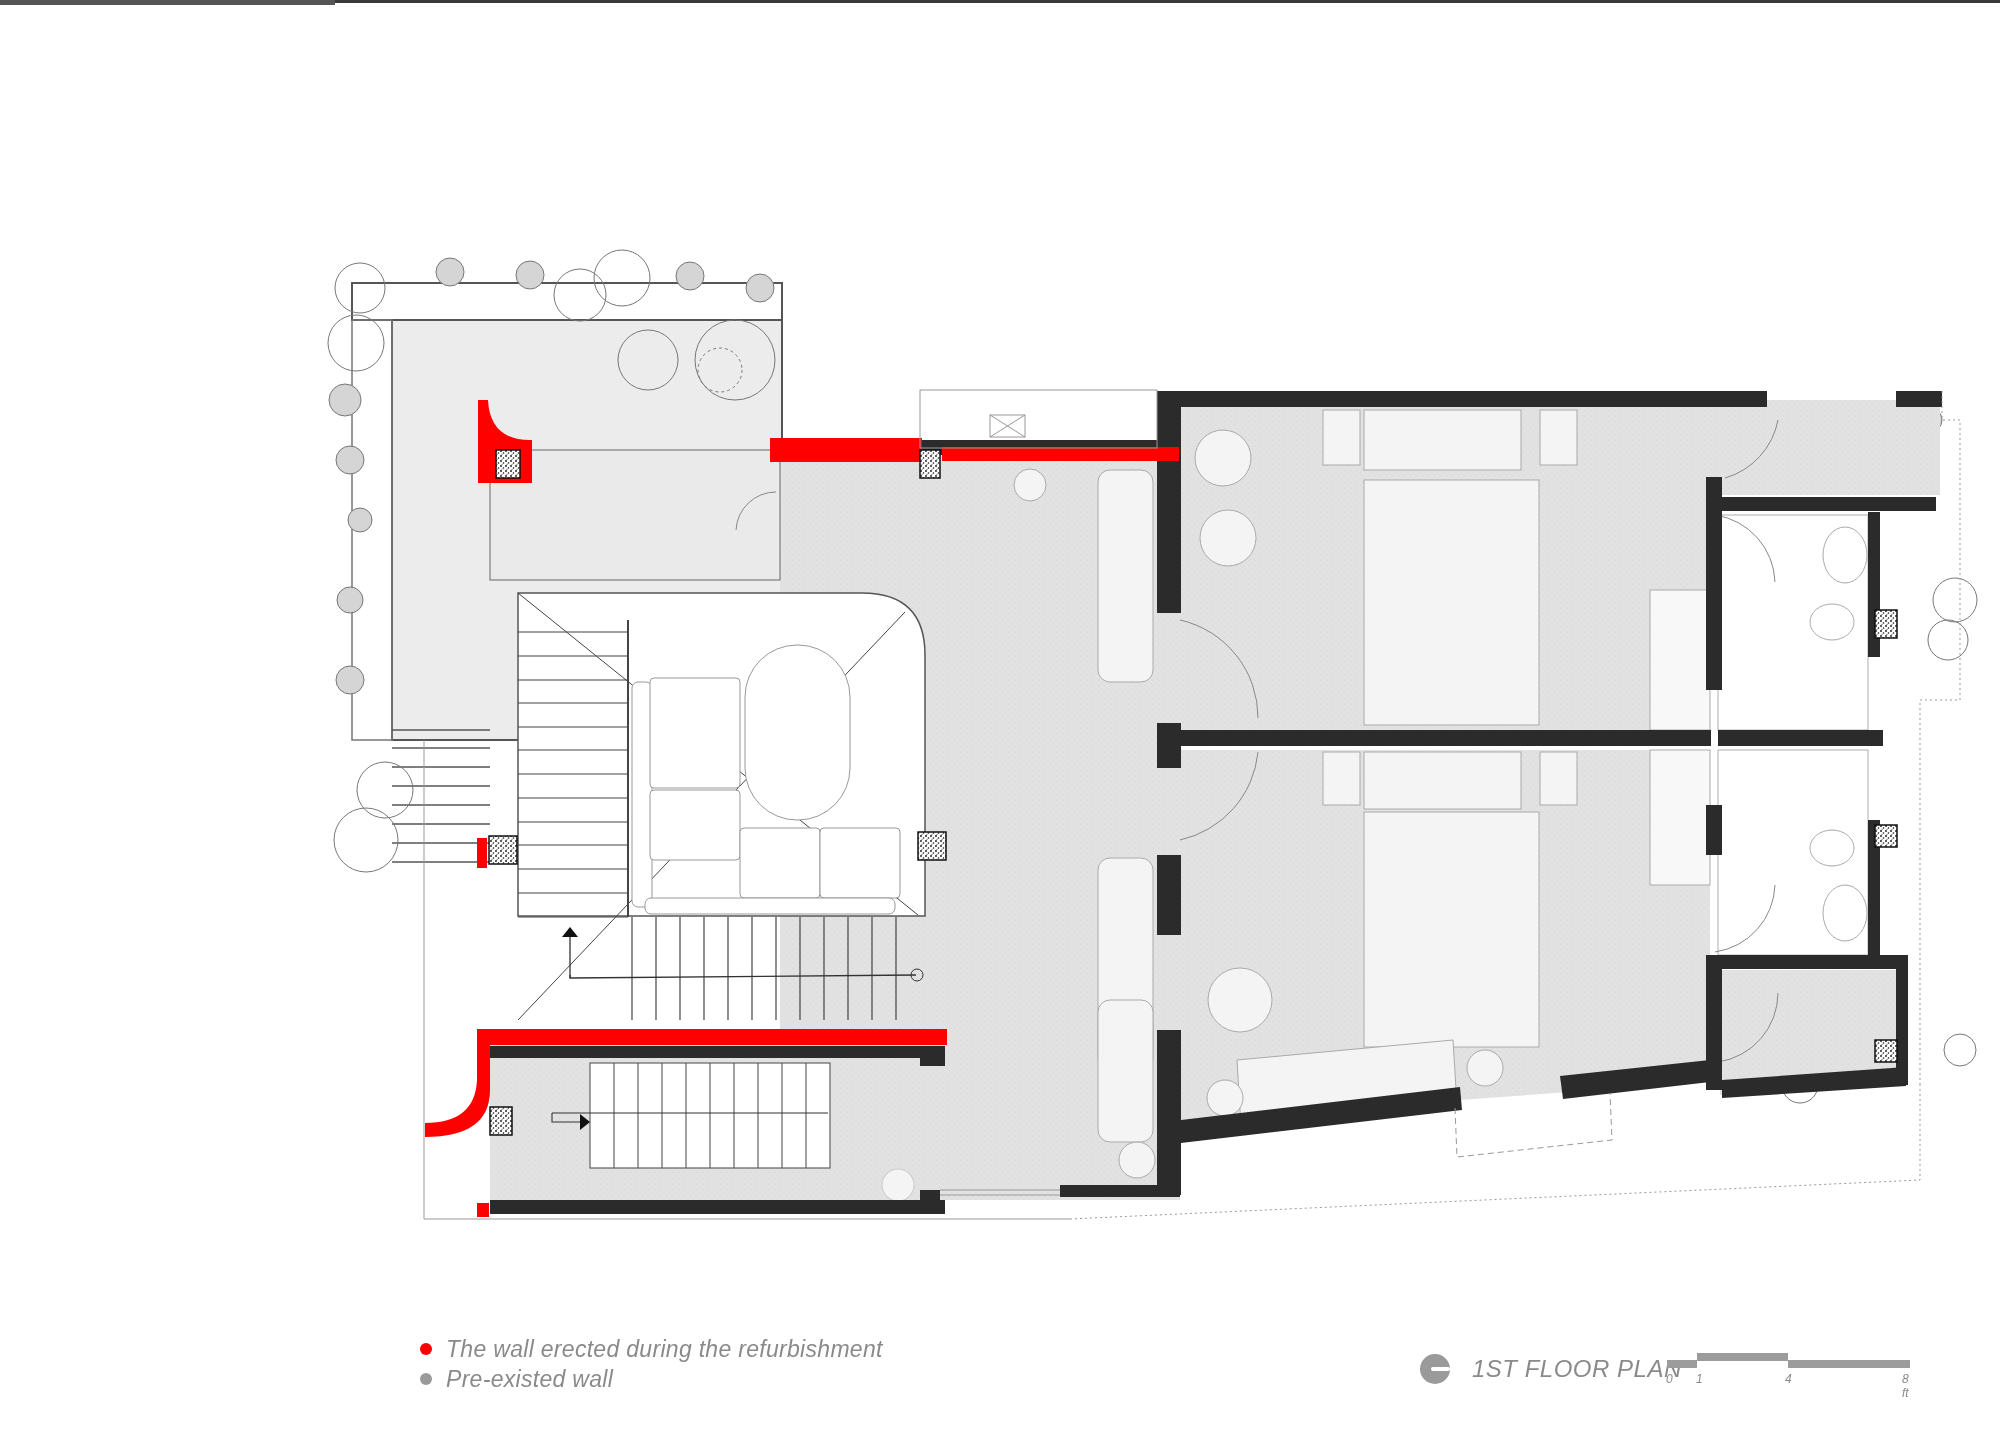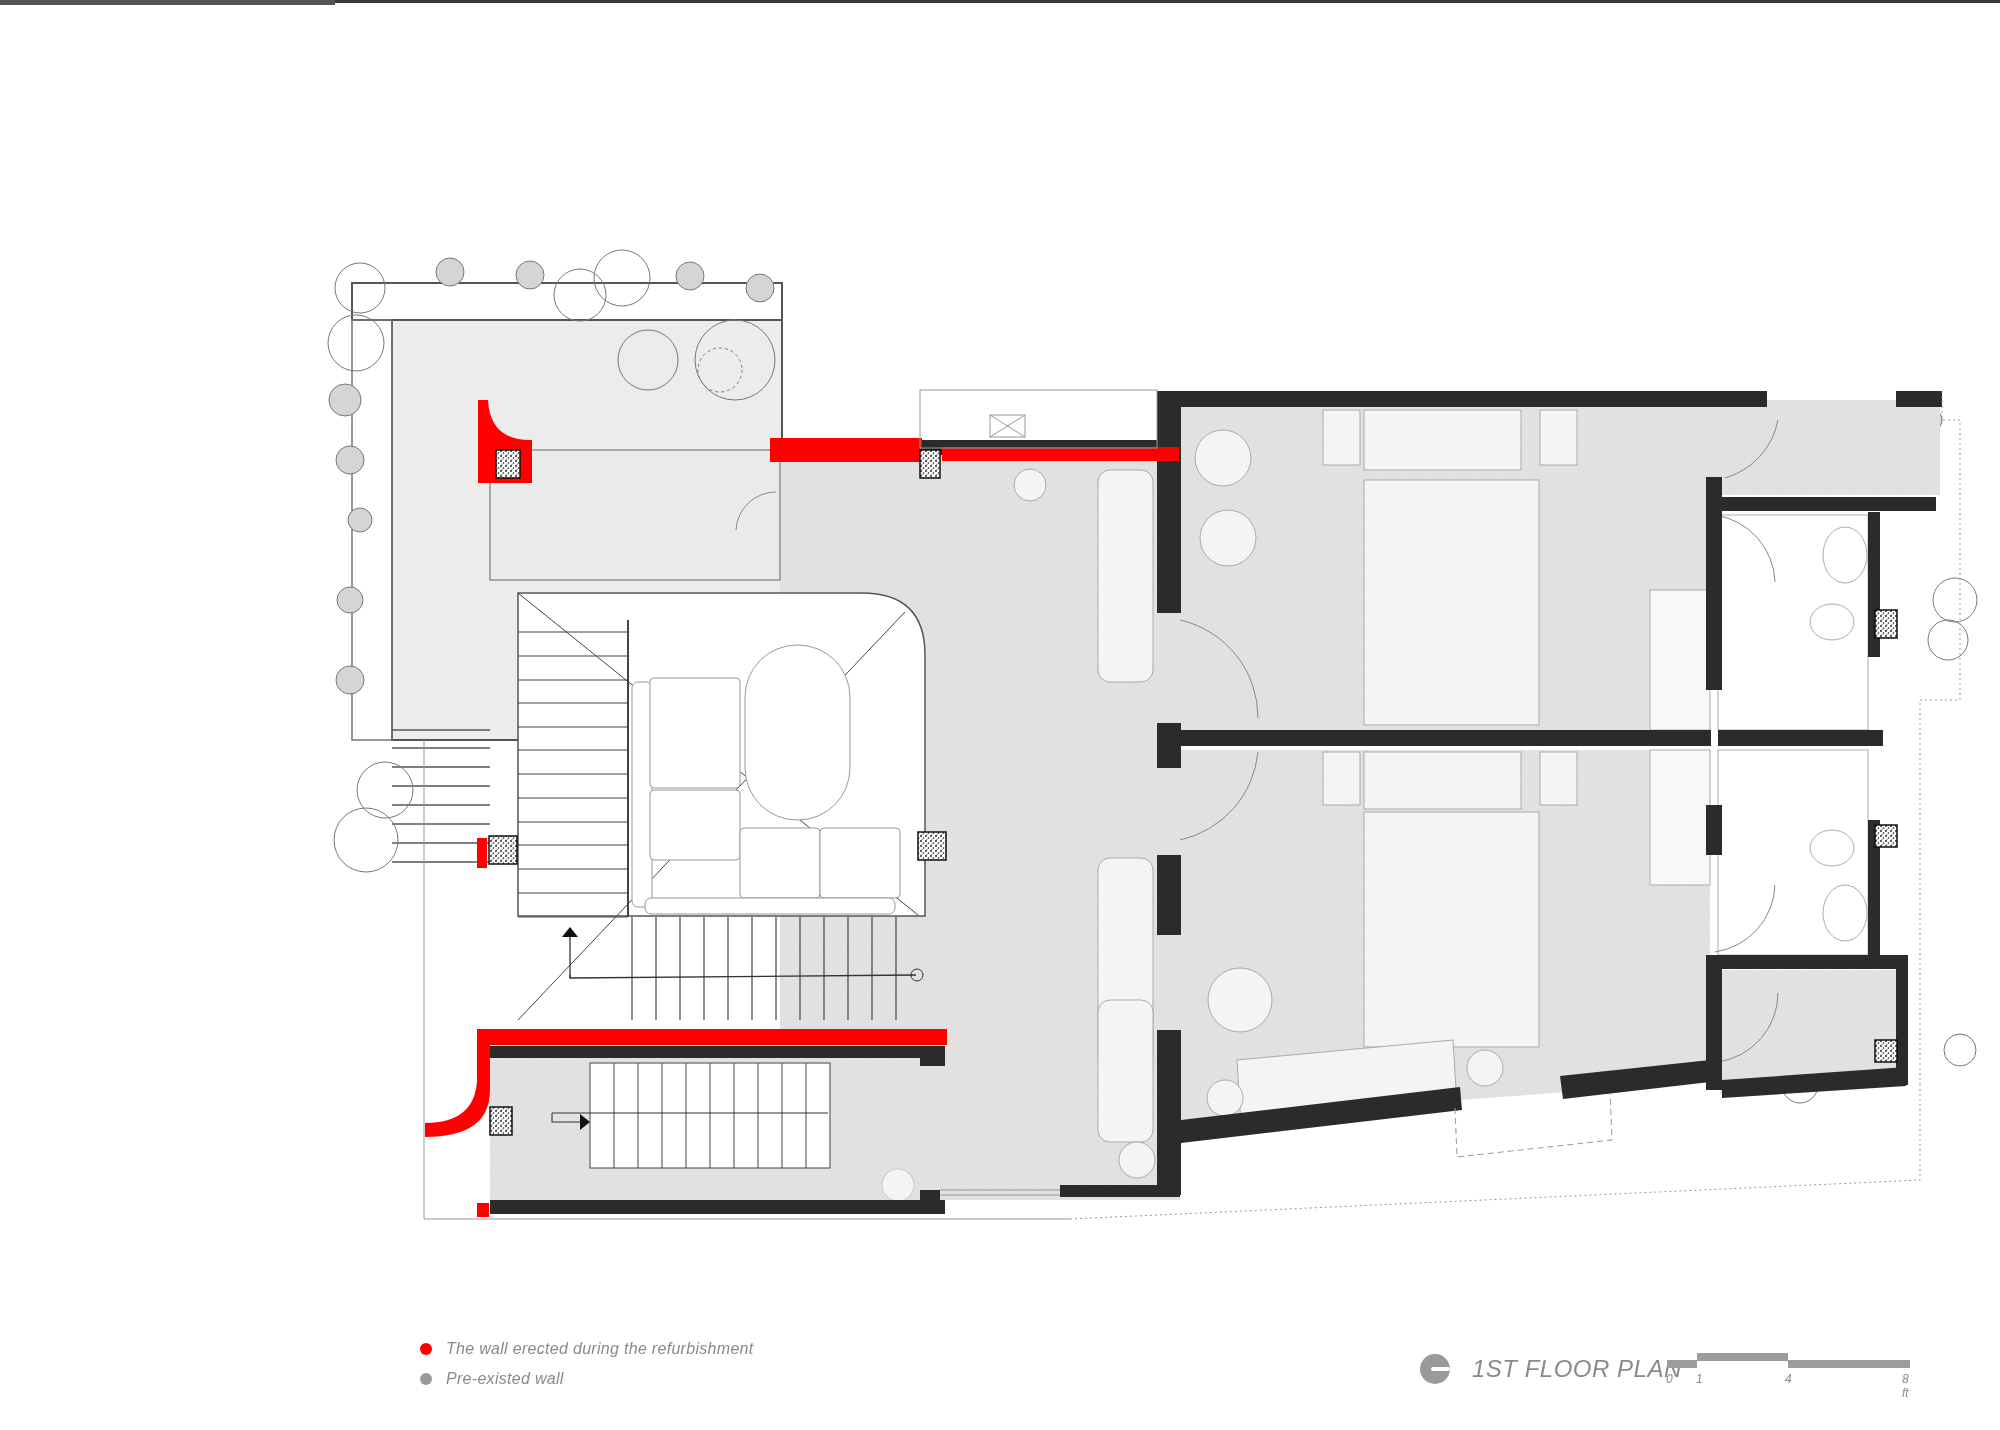--- a/index.html
+++ b/index.html
@@ -3,21 +3,21 @@
 <meta charset="utf-8">
 <style>
   html,body{margin:0;padding:0;background:#ffffff;}
   body{width:2000px;height:1430px;position:relative;overflow:hidden;font-family:"Liberation Sans",sans-serif;}
   .top-rule{position:absolute;left:0;top:0;width:2000px;height:3px;background:#3a3a3a;}
   .top-rule .accent{position:absolute;left:0;top:0;width:335px;height:5px;background:#555;}
   svg.plan{position:absolute;left:0;top:0;}
   .legend{position:absolute;left:420px;top:1334px;}
   .legend-row{display:flex;align-items:center;height:30px;}
   .legend-dot{width:12px;height:12px;border-radius:50%;margin-right:14px;}
-  .legend-text{font-style:italic;font-size:16px;color:#8a8a8a;letter-spacing:0.3px;}
+  .legend-text{font-style:italic;font-size:23px;color:#8a8a8a;letter-spacing:0.3px;}
   .title-block{position:absolute;left:1420px;top:1354px;display:flex;align-items:center;}
   .north-icon{width:30px;height:30px;border-radius:50%;background:#9a9a9a;position:relative;margin-right:22px;}
   .north-icon::after{content:"";position:absolute;left:11px;top:13px;width:19px;height:4px;background:#fff;border-radius:2px;}
   .title-text{font-style:italic;font-size:24px;color:#8a8a8a;letter-spacing:0.5px;}
   .scalebar{position:absolute;left:1666px;top:1352px;width:245px;height:40px;}
   .scale-seg{position:absolute;background:#9c9c9c;height:8px;}
   .scale-label{position:absolute;top:20px;font-style:italic;font-size:12px;color:#8a8a8a;}
 </style>
 </head>
 <body>

